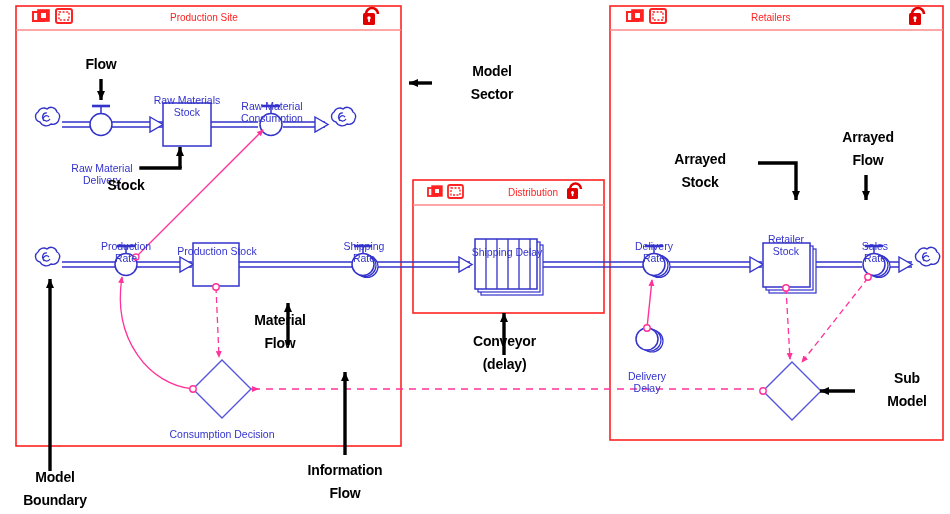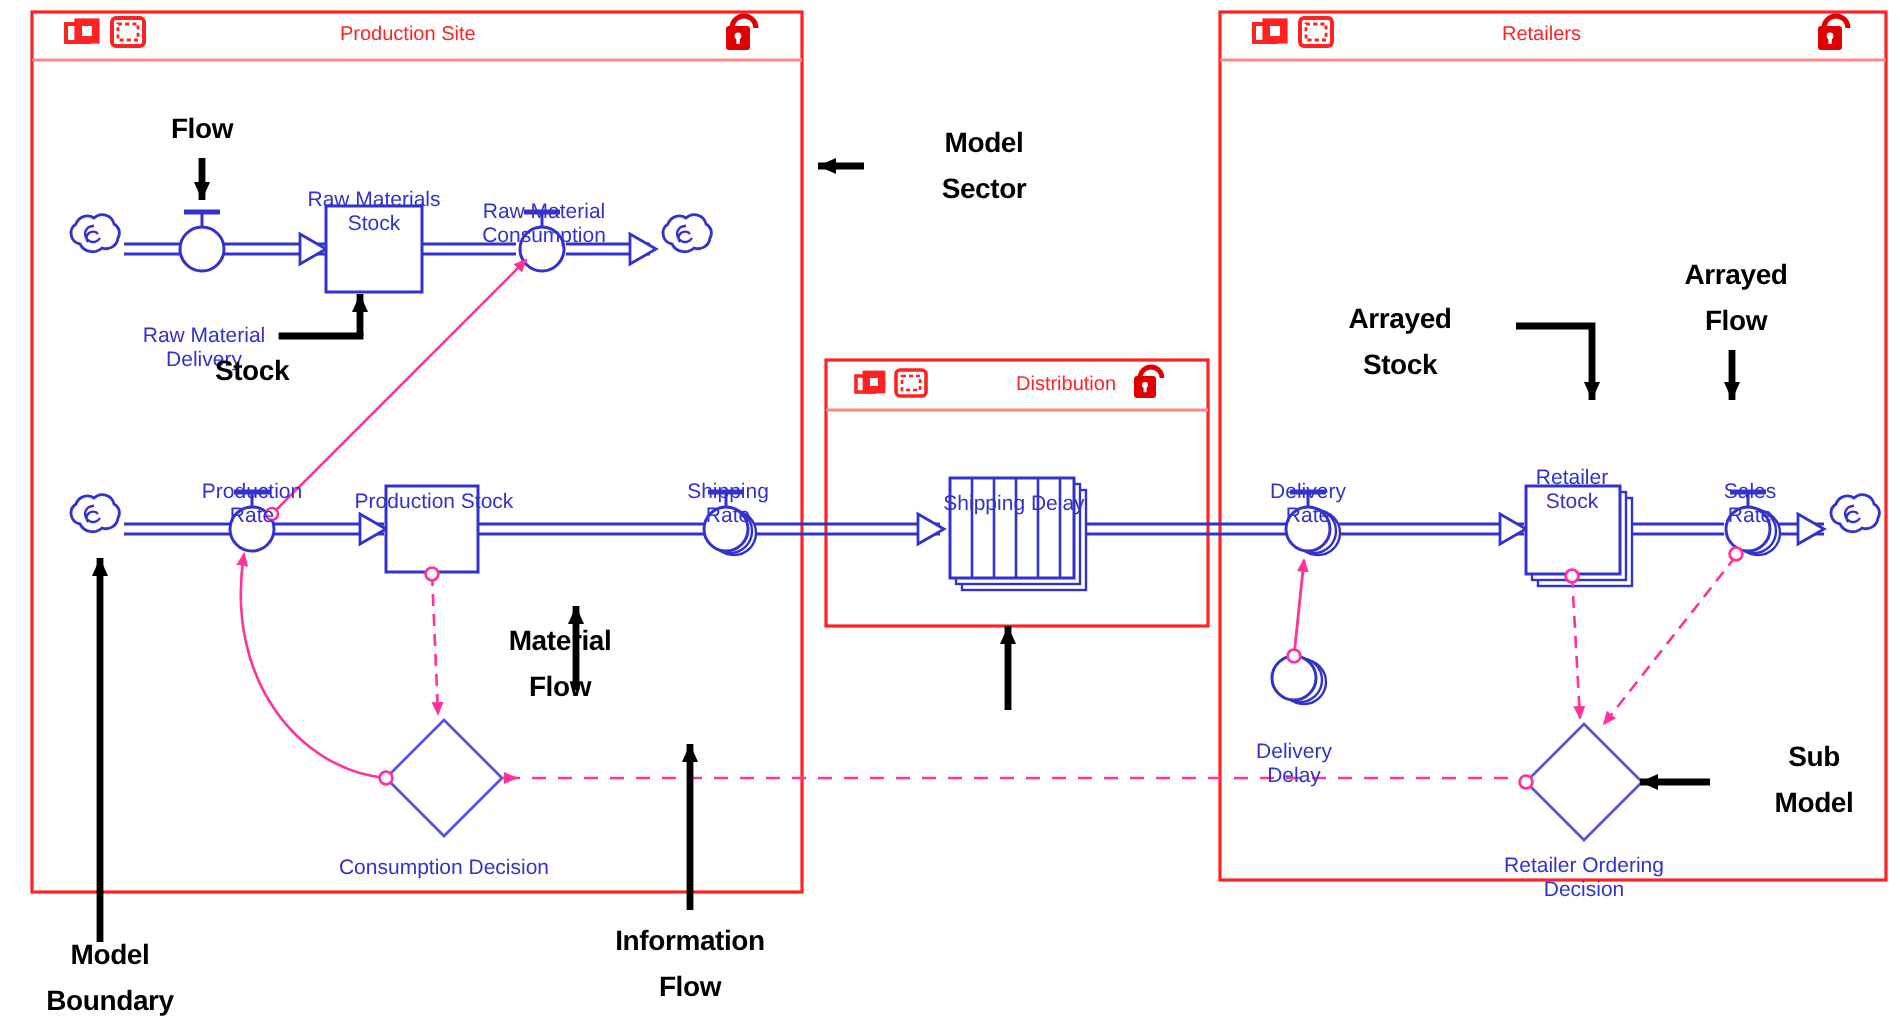--- a/index.html
+++ b/index.html
@@ -268,25 +268,25 @@
   <div class="el-label" style="left:173px;top:229px;width:88px;">Production Stock</div>
   <div class="el-label" style="left:324px;top:224px;width:80px;">Shipping<br>Rate</div>
   <div class="el-label" style="left:464px;top:230px;width:86px;">Shipping Delay</div>
 
   <div class="el-label" style="left:615px;top:224px;width:78px;">Delivery<br>Rate</div>
   <div class="el-label" style="left:608px;top:354px;width:78px;">Delivery<br>Delay</div>
   <div class="el-label" style="left:747px;top:217px;width:78px;">Retailer<br>Stock</div>
   <div class="el-label" style="left:836px;top:224px;width:78px;">Sales<br>Rate</div>
 
   <div class="el-label" style="left:161px;top:412px;width:122px;">Consumption Decision</div>
-  <div class="el-label" style="left:731px;top:411px;width:122px;">Retailer Ordering<br>Decision</div>
 
   <div class="annot" style="left:51px;top:53px;width:100px;">Flow</div>
   <div class="annot" style="left:437px;top:60px;width:110px;">Model<br>Sector</div>
   <div class="annot" style="left:76px;top:174px;width:100px;">Stock</div>
   <div class="annot" style="left:640px;top:148px;width:120px;">Arrayed<br>Stock</div>
   <div class="annot" style="left:810px;top:126px;width:116px;">Arrayed<br>Flow</div>
   <div class="annot" style="left:220px;top:309px;width:120px;">Material<br>Flow</div>
+  <div class="annot" style="left:437px;top:330px;width:135px;">Conveyor<br>(delay)</div>
   <div class="annot" style="left:862px;top:367px;width:90px;">Sub<br>Model</div>
   <div class="annot" style="left:0px;top:466px;width:110px;">Model<br>Boundary</div>
   <div class="annot" style="left:252px;top:459px;width:186px;">Information<br>Flow</div>
 
 </div>
 
 </body></html>

